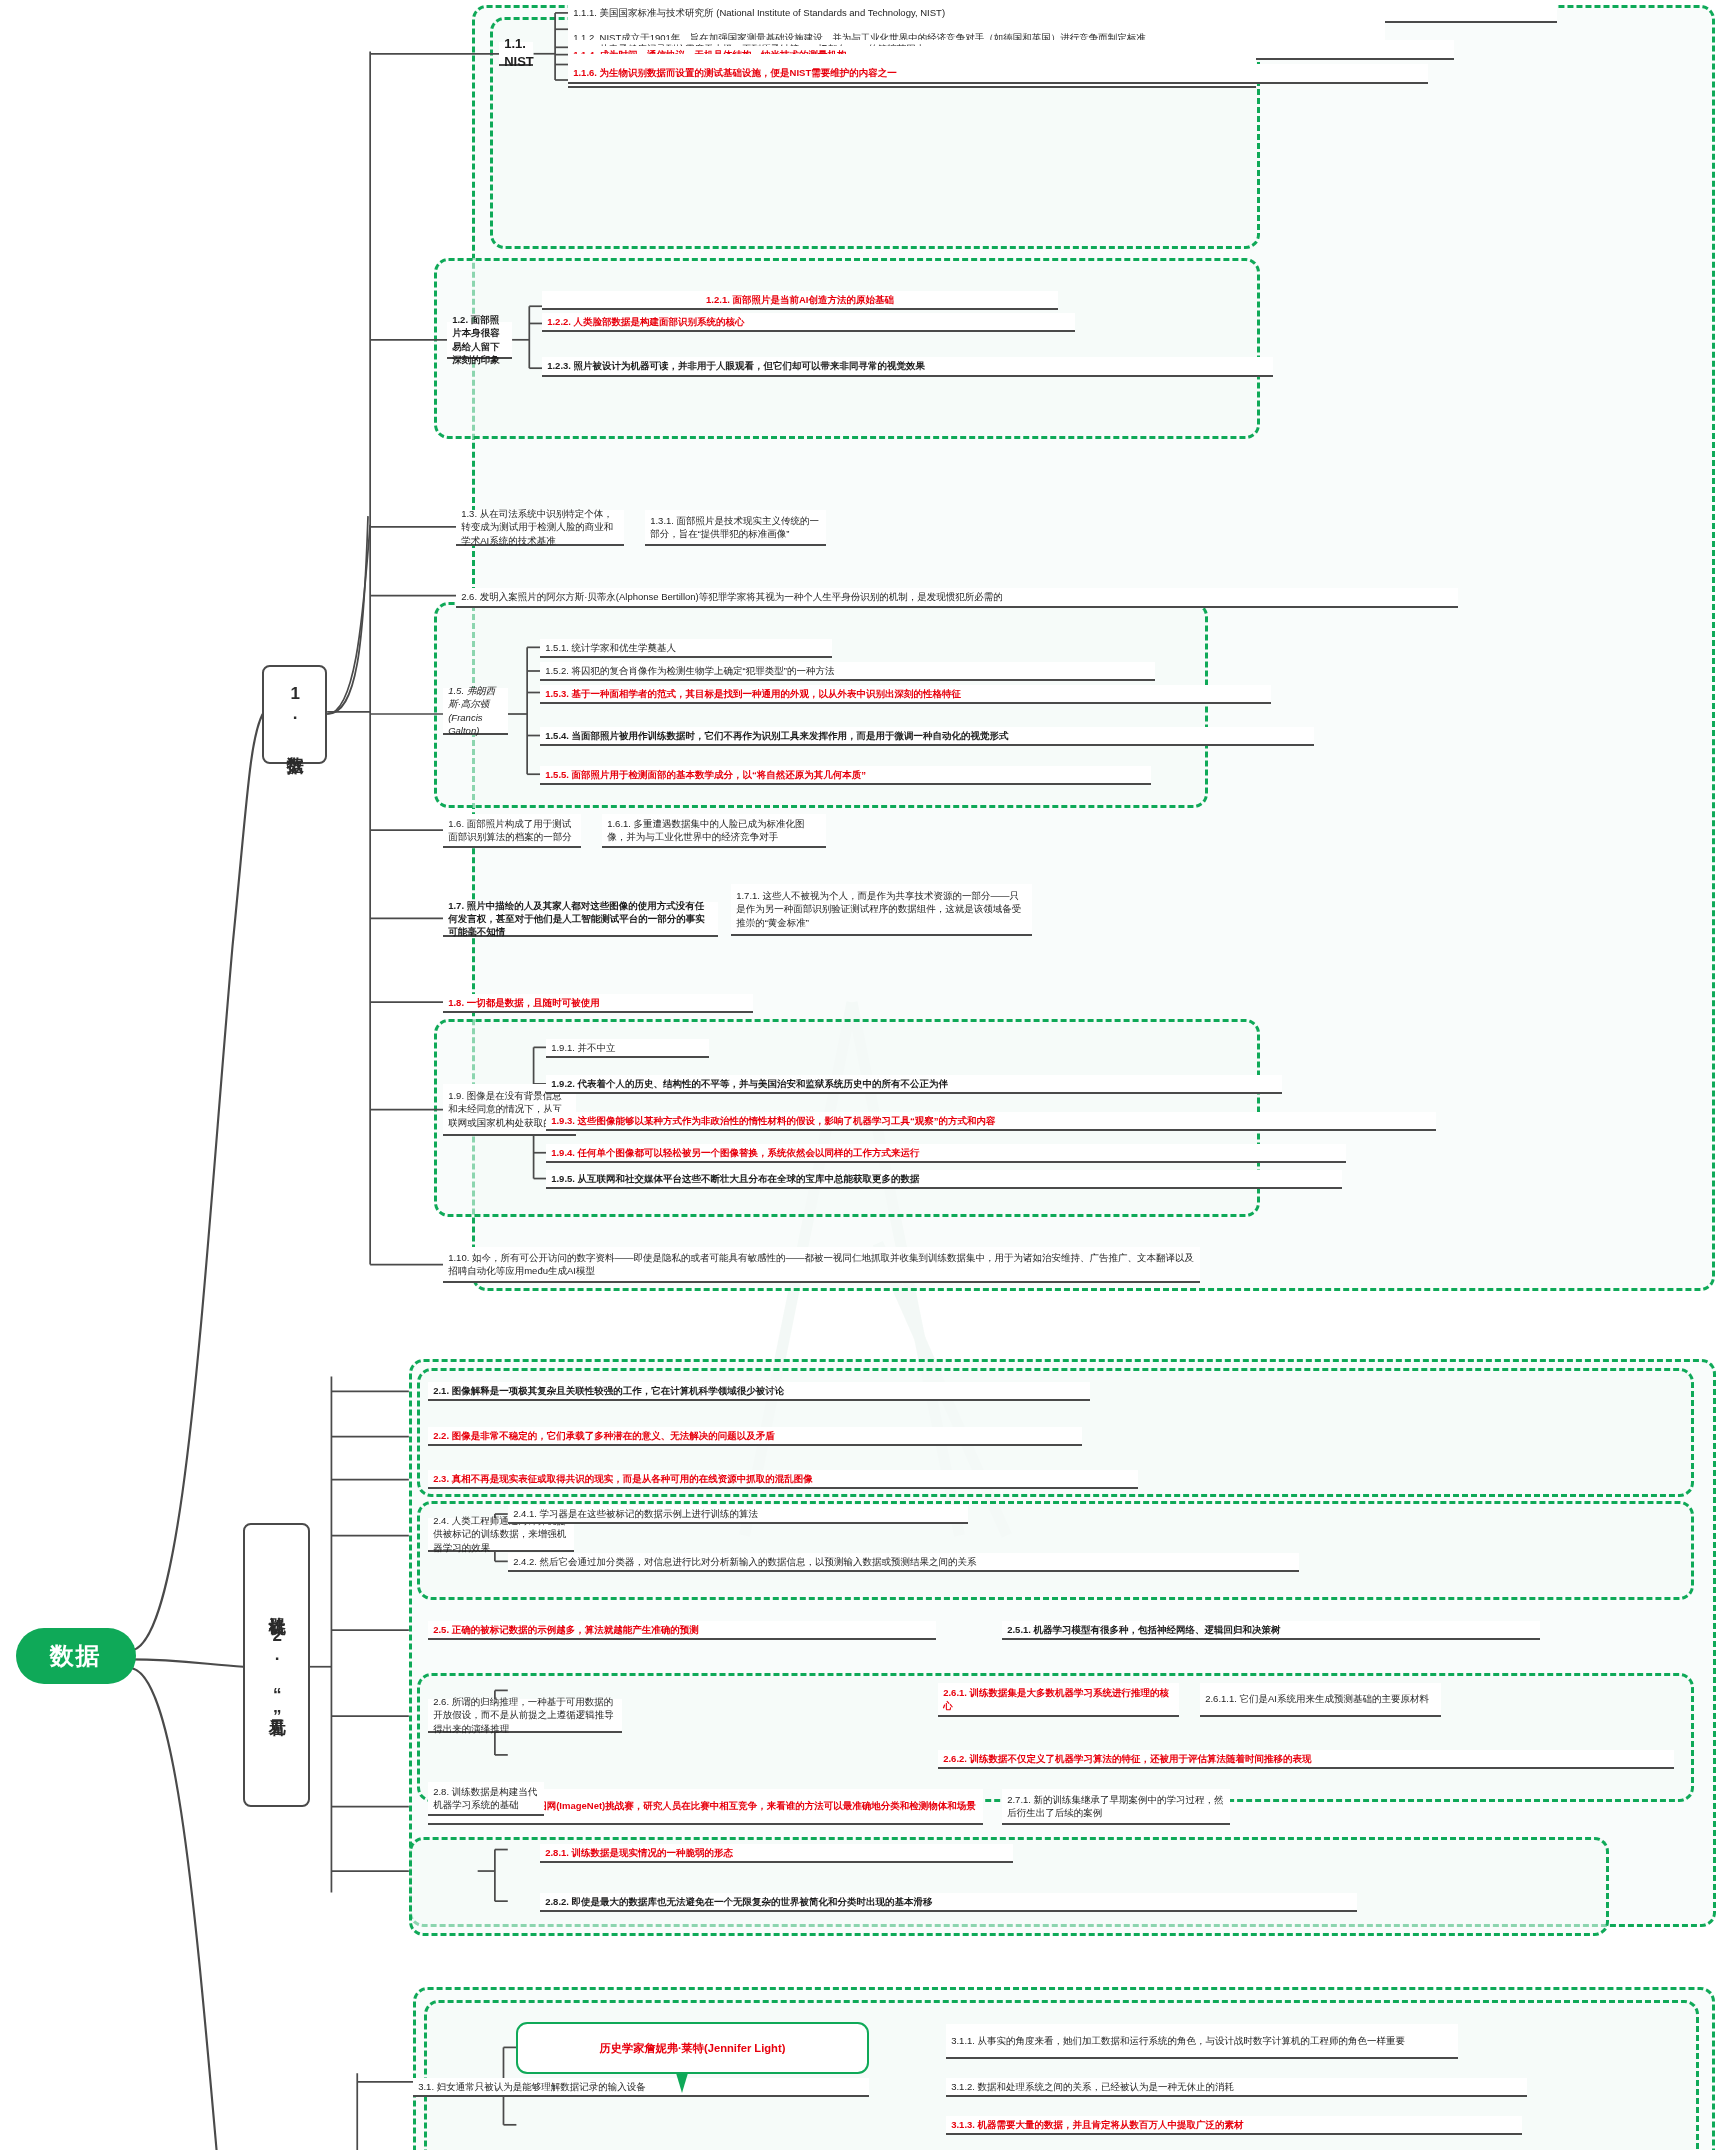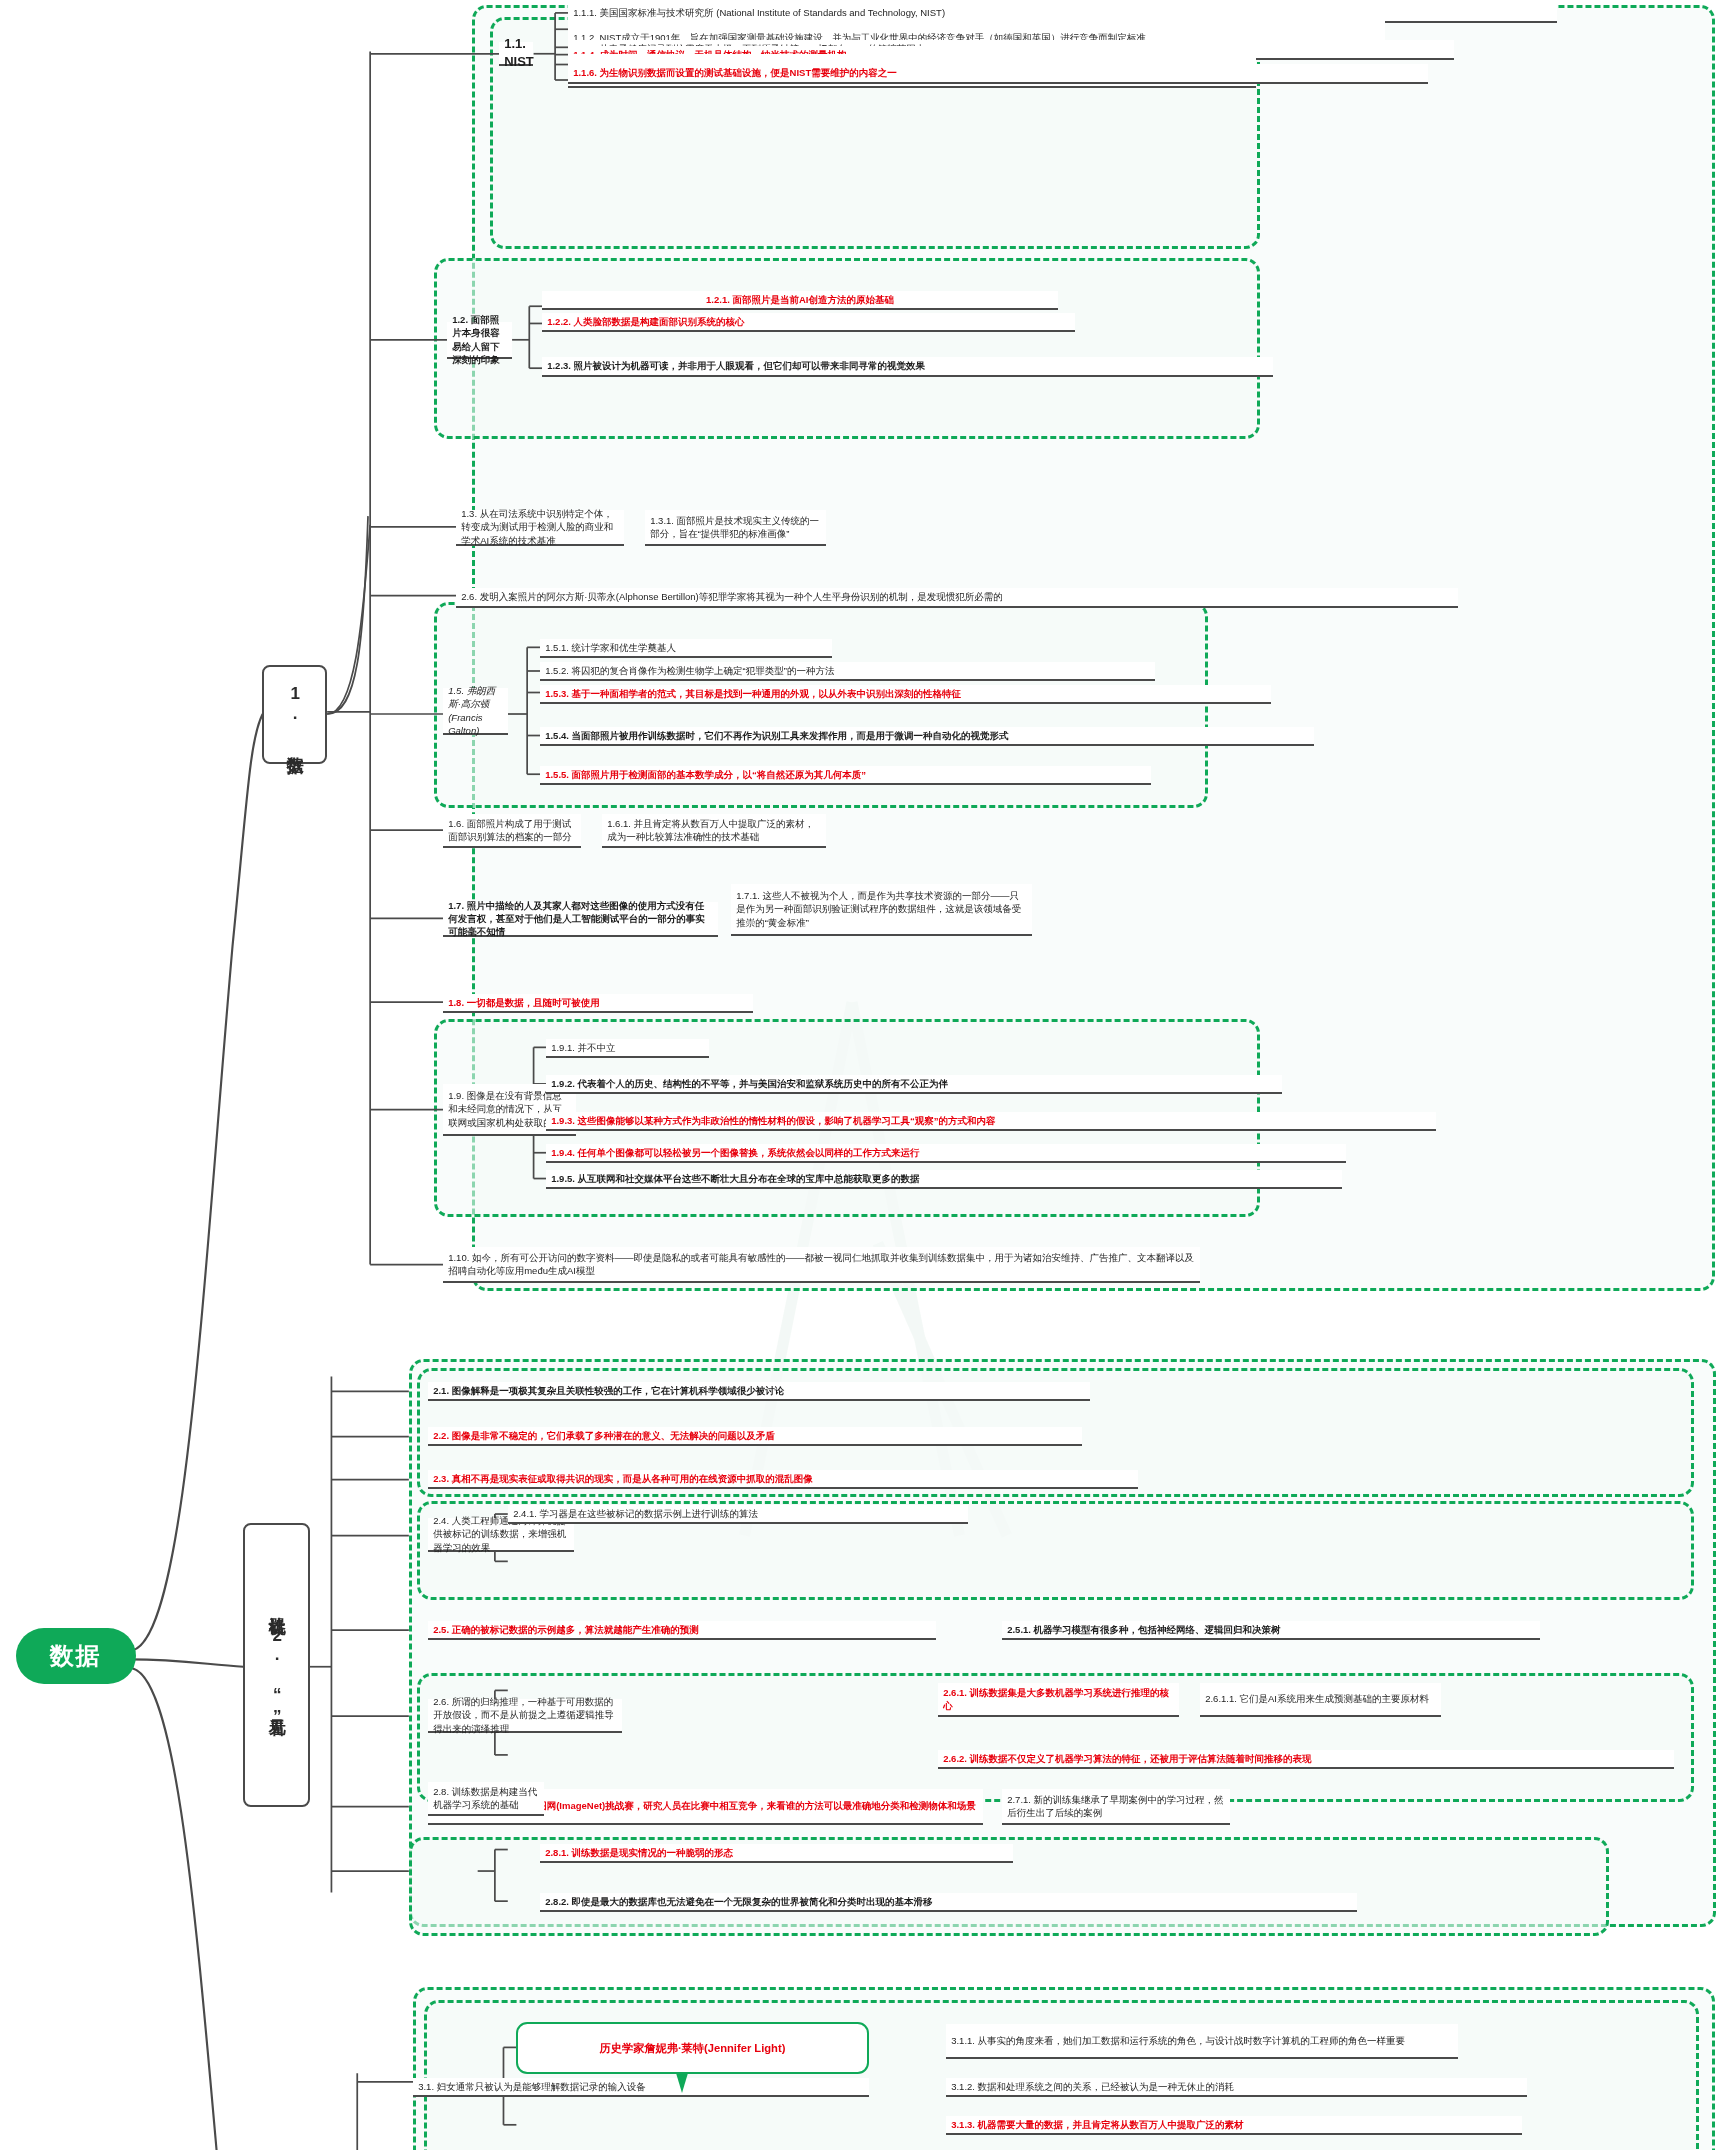--- a/index.html
+++ b/index.html
@@ -365,21 +365,21 @@
     <span class="txt">1.5.4. 当面部照片被用作训练数据时，它们不再作为识别工具来发挥作用，而是用于微调一种自动化的视觉形式</span>
   </div>
   <div class="node red" style="left:540px; top:766px; width:611px; height:19px;">
     <span class="txt">1.5.5. 面部照片用于检测面部的基本数学成分，以“将自然还原为其几何本质”</span>
   </div>
 
   <div class="node" style="left:443px; top:814px; width:138px; height:34px;">
     <span class="txt">1.6. 面部照片构成了用于测试面部识别算法的档案的一部分</span>
   </div>
   <div class="node" style="left:602px; top:814px; width:224px; height:34px;">
-    <span class="txt">1.6.1. 并且肯定将从数百万人中提取广泛的素材，成为一种比较算法准确性的技术基础</span>
+    <span class="txt">1.6.1. 多重遭遇数据集中的人脸已成为标准化图像，并为与工业化世界中的经济竞争对手</span>
   </div>
 
   <div class="node bold" style="left:443px; top:902px; width:275px; height:35px;">
     <span class="txt">1.7. 照片中描绘的人及其家人都对这些图像的使用方式没有任何发言权，甚至对于他们是人工智能测试平台的一部分的事实可能毫不知情</span>
   </div>
   <div class="node" style="left:731px; top:884px; width:301px; height:52px;">
     <span class="txt">1.7.1. 这些人不被视为个人，而是作为共享技术资源的一部分——只是作为另一种面部识别验证测试程序的数据组件，这就是该领域备受推崇的“黄金标准”</span>
   </div>
 
   <div class="node red" style="left:443px; top:994px; width:310px; height:19px;">
@@ -418,20 +418,23 @@
   <div class="node red" style="left:428px; top:1470px; width:710px; height:19px;">
     <span class="txt">2.3. 真相不再是现实表征或取得共识的现实，而是从各种可用的在线资源中抓取的混乱图像</span>
   </div>
 
   <div class="node" style="left:428px; top:1518px; width:146px; height:34px;">
     <span class="txt">2.4. 人类工程师通过向计算机提供被标记的训练数据，来增强机器学习的效果</span>
   </div>
   <div class="node" style="left:508px; top:1505px; width:460px; height:19px;">
     <span class="txt">2.4.1. 学习器是在这些被标记的数据示例上进行训练的算法</span>
   </div>
+  <div class="node" style="left:508px; top:1553px; width:791px; height:19px;">
+    <span class="txt">2.4.2. 然后它会通过加分类器，对信息进行比对分析新输入的数据信息，以预测输入数据或预测结果之间的关系</span>
+  </div>
 
   <div class="node red" style="left:428px; top:1621px; width:508px; height:19px;">
     <span class="txt">2.5. 正确的被标记数据的示例越多，算法就越能产生准确的预测</span>
   </div>
   <div class="node bold" style="left:1002px; top:1621px; width:538px; height:19px;">
     <span class="txt">2.5.1. 机器学习模型有很多种，包括神经网络、逻辑回归和决策树</span>
   </div>
 
   <div class="node" style="left:428px; top:1699px; width:194px; height:34px;">
     <span class="txt">2.6. 所谓的归纳推理，一种基于可用数据的开放假设，而不是从前提之上遵循逻辑推导得出来的演绎推理</span>

